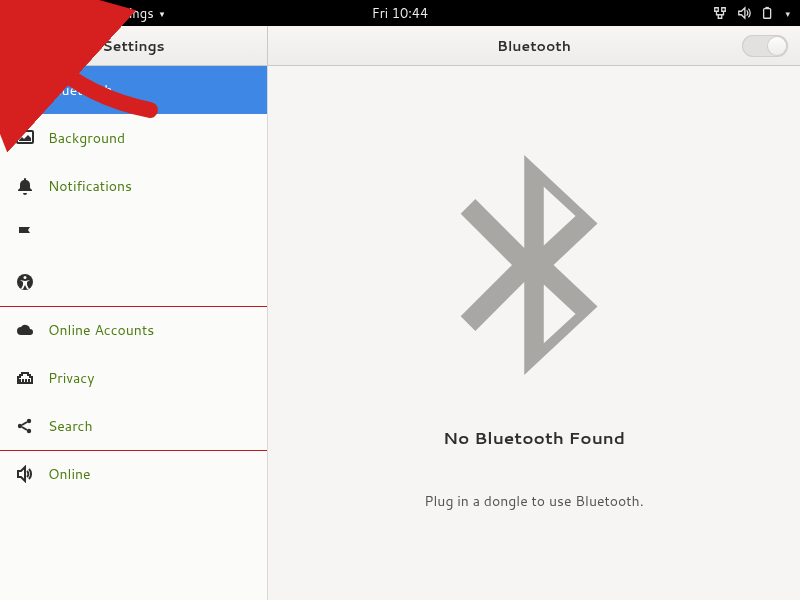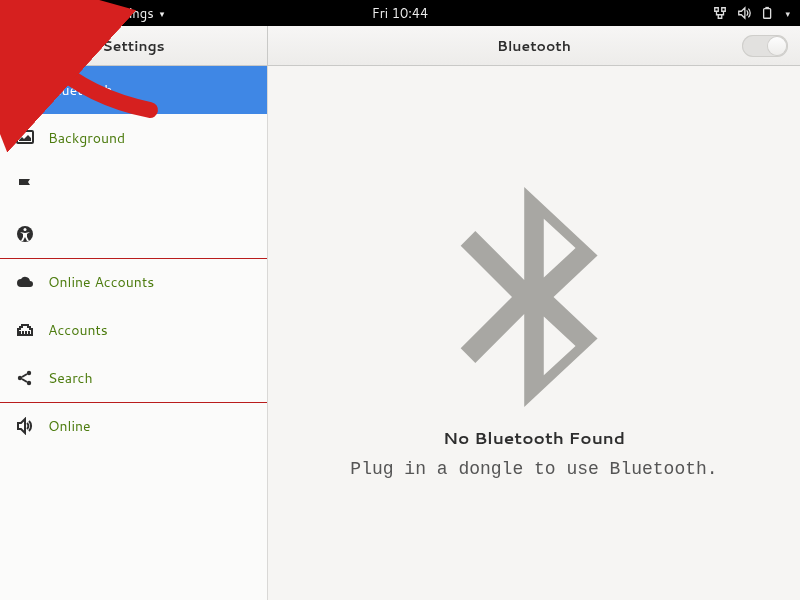--- a/index.html
+++ b/index.html
@@ -22,24 +22,24 @@
   .hb-right .hb-title { font-weight:700; }
   .switch { width:46px; height:22px; border-radius:11px; background:#e2e1df; position:absolute; right:12px; top:9px; box-shadow:inset 0 0 0 1px #cfcecb; }
   .switch::after { content:''; position:absolute; right:2px; top:2px; width:18px; height:18px; border-radius:50%; background:linear-gradient(#fdfdfd,#eeedeb); box-shadow:0 0 0 1px #cfcecb; }
   .body { flex:1; display:flex; min-height:0; }
   .sidebar { width:268px; border-right:1px solid #d9d8d6; background:#fbfbfa; overflow:hidden; }
   .side-item { height:48px; display:flex; align-items:center; gap:14px; padding:0 16px; font-size:14px; color:#4d7c0f; border-bottom:1px solid transparent; }
   .side-item.active { background:#3f87e5; color:#fff; }
   .side-item.active svg { fill:#fff; }
   .side-item svg { fill:#2e2e2e; width:18px; height:18px; flex-shrink:0; }
   .group-sep { border-top:1px solid #b91c1c; }
-  .content { flex:1; background:#f6f5f3; display:flex; flex-direction:column; align-items:center; justify-content:center; }
+  .content { flex:1; background:#f6f5f3; display:flex; flex-direction:column; align-items:center; justify-content:center;gap:32px; }
   .bt-icon { fill:#a8a7a3; }
   .status-title { font-weight:700; font-size:17px; color:#2e2e2e; margin-top:18px; }
-  .status-sub { font-size:18px; color:#555; margin-top:10px;font-family:Liberation Mono, monospace; }
+  .status-sub { font-size:14px; color:#555; margin-top:10px; }
   
   .arrow-wrap { position:absolute; left:0; top:0; width:800px; height:600px; pointer-events:none; }
 </style>
 </head>
 <body>
 
 <div class="topbar">
   <div class="left">
     <span class="activities">Activities</span>
     <span class="app">
@@ -95,41 +95,47 @@
       </div>
       <div class="side-item">
         <svg viewBox="0 0 18 18">
             <rect x="1" y="2" width="16" height="12" rx="1" fill="none" stroke="#2e2e2e" stroke-width="2"></rect>
             <path d="M3 11l3-3 2 2 4-4 3 3v3H3z"></path>
           </svg>
         <span>Background</span>
       </div>
       <div class="side-item">
         <svg viewBox="0 0 18 18">
+            <path d="M9 1a1 1 0 011 1v1a5 5 0 014 5v3l2 2v1H2v-1l2-2V8a5 5 0 014-5V2a1 1 0 011-1zM7 16a2 2 0 004 0z"></path>
+          </svg>
+        <span>Notifications</span>
+      </div>
+      <div class="side-item">
+        <svg viewBox="0 0 18 18">
             <path d="M3 1v16M3 2h11l-2 3 2 3H3"></path>
           </svg>
       </div>
       <div class="side-item">
         <svg viewBox="0 0 18 18">
             <circle cx="9" cy="9" r="8" fill="#2e2e2e"></circle>
             <circle cx="9" cy="4.5" r="1.5" fill="#fbfbfa"></circle>
             <path d="M4 7l5 1 5-1-3 2v3l2 4-2 0-2-4-2 4-2 0 2-4v-3z" fill="#fbfbfa"></path>
           </svg>
       </div>
       <div class="side-item group-sep">
         <svg viewBox="0 0 18 18">
             <path d="M5 14a4 4 0 010-8 5 5 0 019 2 3 3 0 010 6z"></path>
           </svg>
         <span>Online Accounts</span>
       </div>
       <div class="side-item">
         <svg viewBox="0 0 18 18">
             <path d="M2 14V8h2V6h2V4h6v2h2v2h2v6zM4 14v-4M7 14v-4M10 14v-4M13 14v-4" stroke="#2e2e2e" stroke-width="2" fill="none"></path>
           </svg>
-        <span>Accounts</span>
+        <span>Privacy</span>
       </div>
       <div class="side-item">
         <svg viewBox="0 0 18 18">
             <circle cx="4" cy="9" r="2.2"></circle>
             <circle cx="13" cy="4" r="2.2"></circle>
             <circle cx="13" cy="14" r="2.2"></circle>
             <path d="M6 8l5-3M6 10l5 3" stroke="#2e2e2e" stroke-width="2"></path>
           </svg>
         <span>Search</span>
       </div>

